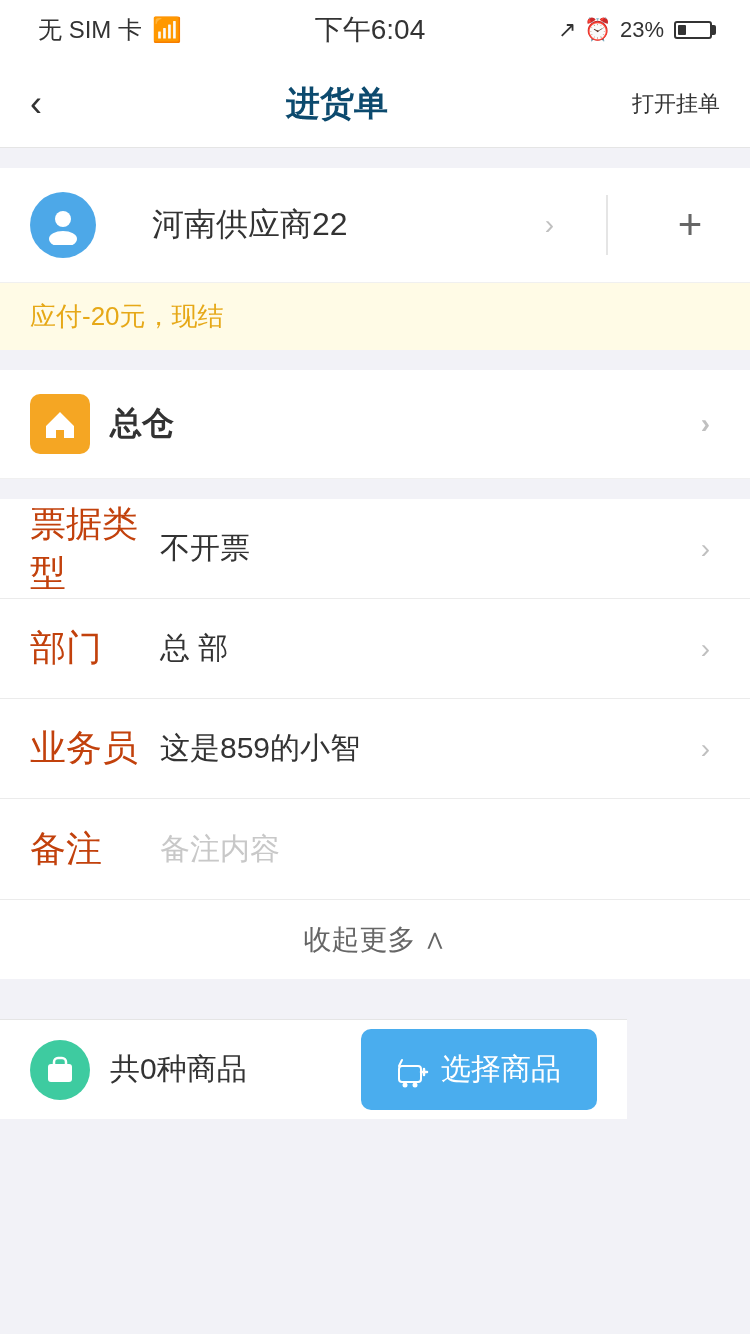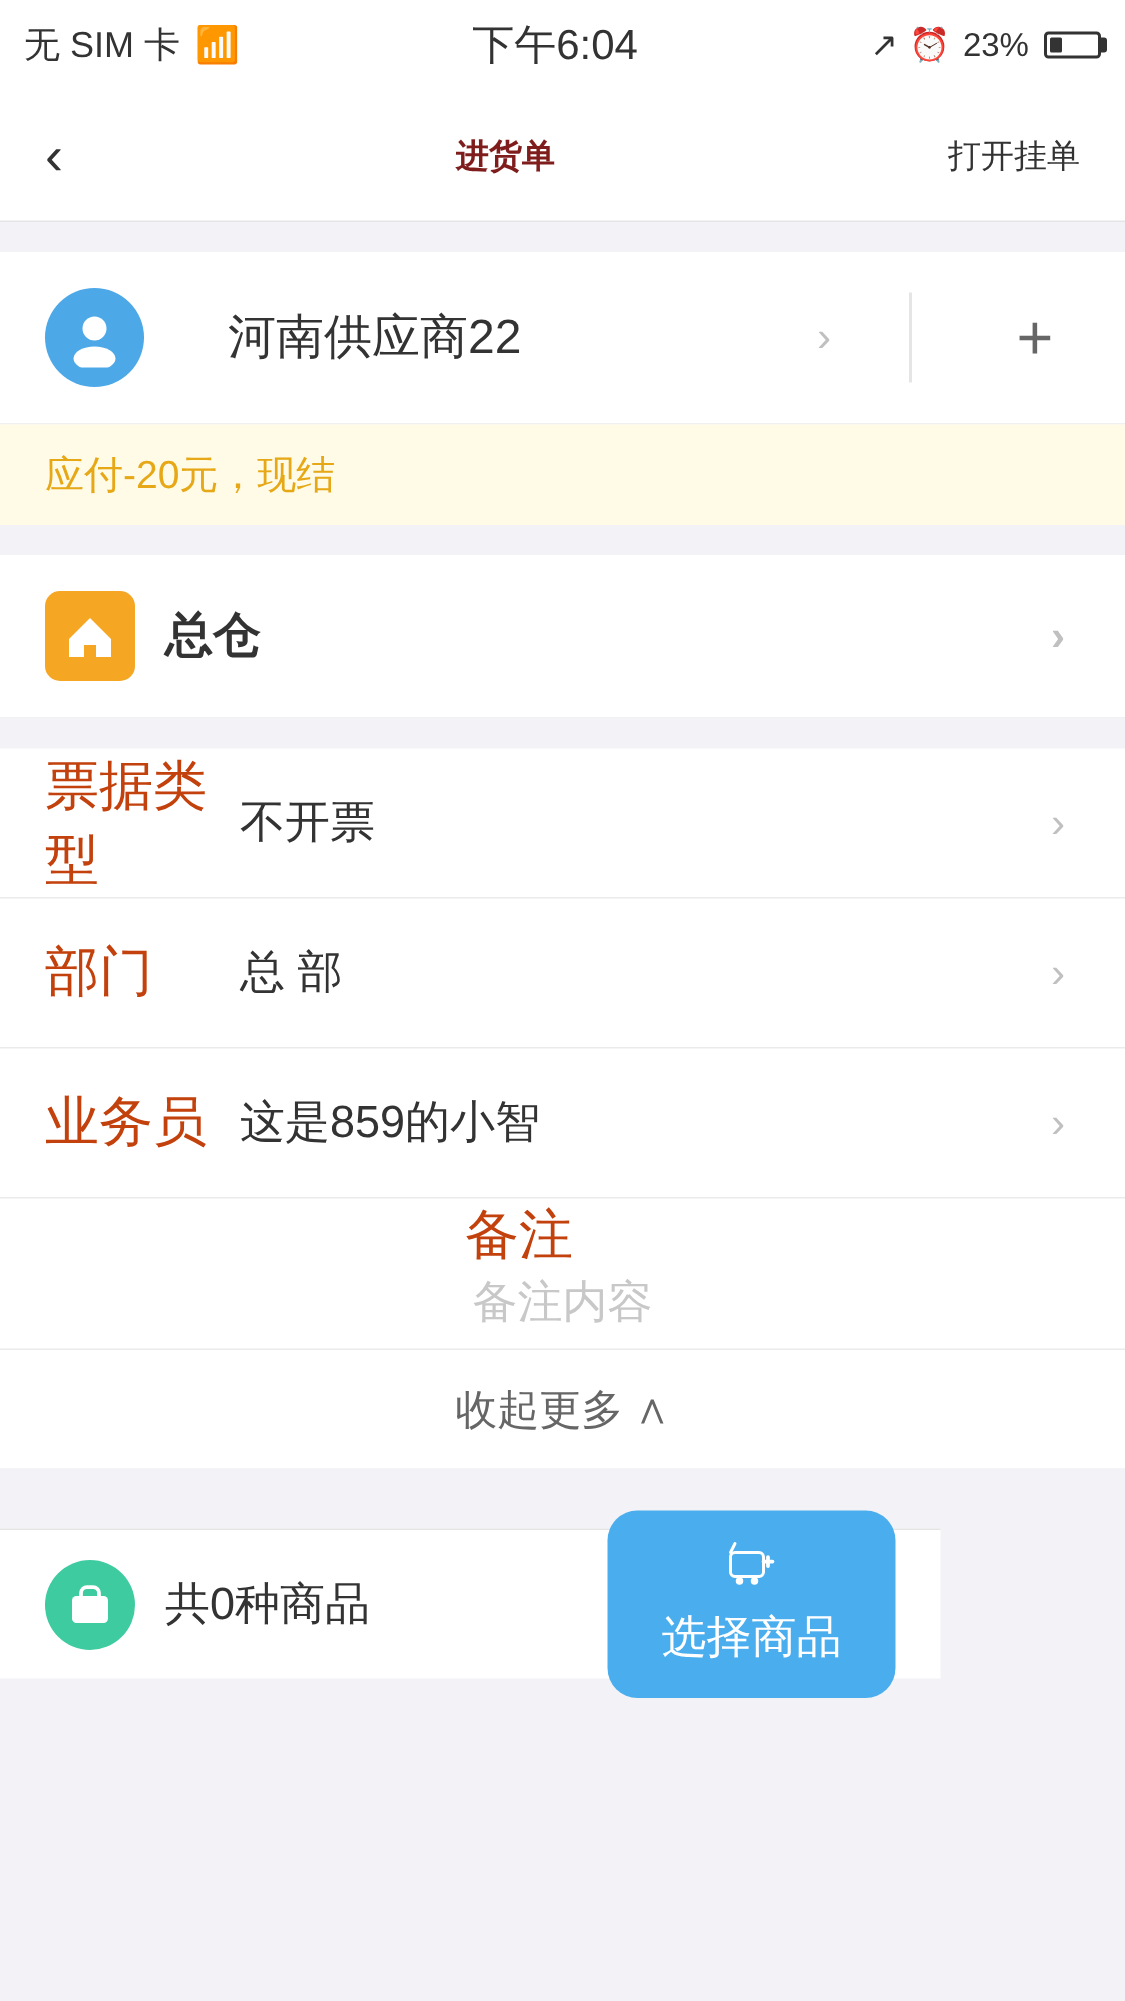--- a/index.html
+++ b/index.html
@@ -14,21 +14,21 @@
     }
 
     
     .status-bar {
       width: 750px;
       height: 60px;
       background: #fff;
       display: flex;
       align-items: center;
       justify-content: space-between;
-      padding: 0 16px;
+      padding: 0 38px;
       font-size: 24px;
       color: #333;
     }
     .status-left { display: flex; align-items: center; gap: 10px; }
     .status-center { font-size: 28px; font-weight: 500; }
     .status-right { display: flex; align-items: center; gap: 8px; font-size: 22px; }
 
     
     .nav-bar {
       width: 750px;
@@ -40,23 +40,23 @@
       padding: 0 30px;
       border-bottom: 1px solid #e5e5e5;
     }
     .nav-back {
       font-size: 36px;
       color: #333;
       cursor: pointer;
       line-height: 1;
     }
     .nav-title {
-      font-size: 22px;
+      font-size: 34px;
       font-weight: 600;
-      color: #7f1d1d;
+      color: #0c4a6e;
     }
     .nav-action {
       font-size: 22px;
       color: #333;
       cursor: pointer;
     }
 
     
     .section-gap {
       height: 20px;
@@ -152,21 +152,21 @@
       margin-top: 0;
     }
     .form-row {
       display: flex;
       align-items: center;
       padding: 0 30px;
       height: 100px;
       border-bottom: 1px solid #ebebeb;
       cursor: pointer;
     }
-    .form-row:last-child { border-bottom: none; flex-direction: column; }
+    .form-row:last-child { border-bottom: none; }
     .form-label {
       width: 130px;
       font-size: 36px;
       color: #c2410c;
       flex-shrink: 0;
     }
     .form-value {
       flex: 1;
       font-size: 30px;
       color: #333;
@@ -214,28 +214,27 @@
     .product-count {
       flex: 1;
       font-size: 30px;
       color: #333;
       margin-left: 20px;
     }
     .select-btn {
       background: #4aadee;
       color: #fff;
       border: none;
-      border-radius: 20px;
+      border-radius: 10px;
       padding: 20px 36px;
       font-size: 30px;
       cursor: pointer;
       display: flex;
-      align-items: center;
+      align-items: flex-end;
       gap: 12px;
-      flex-direction: column;
     }
 
     
     .v-sep {
       width: 2px;
       height: 60px;
       background: #e5e5e5;
       margin: 0 6px;
     }
     .battery-rect {

